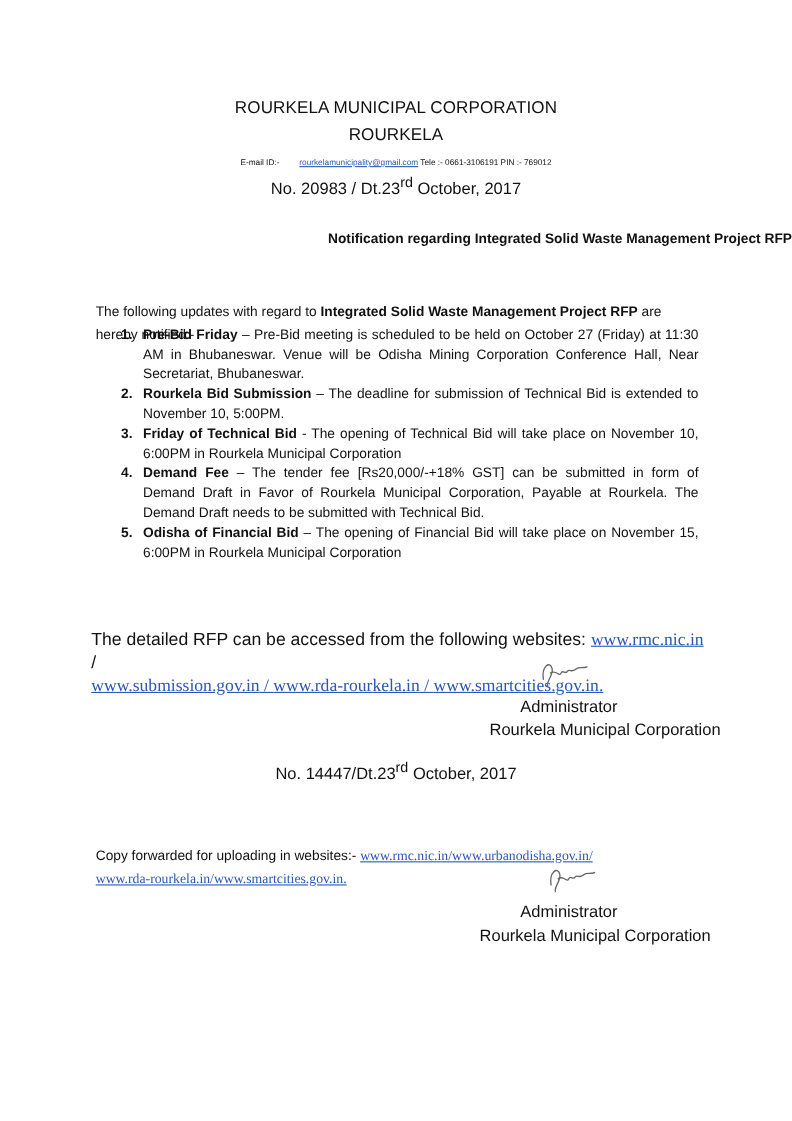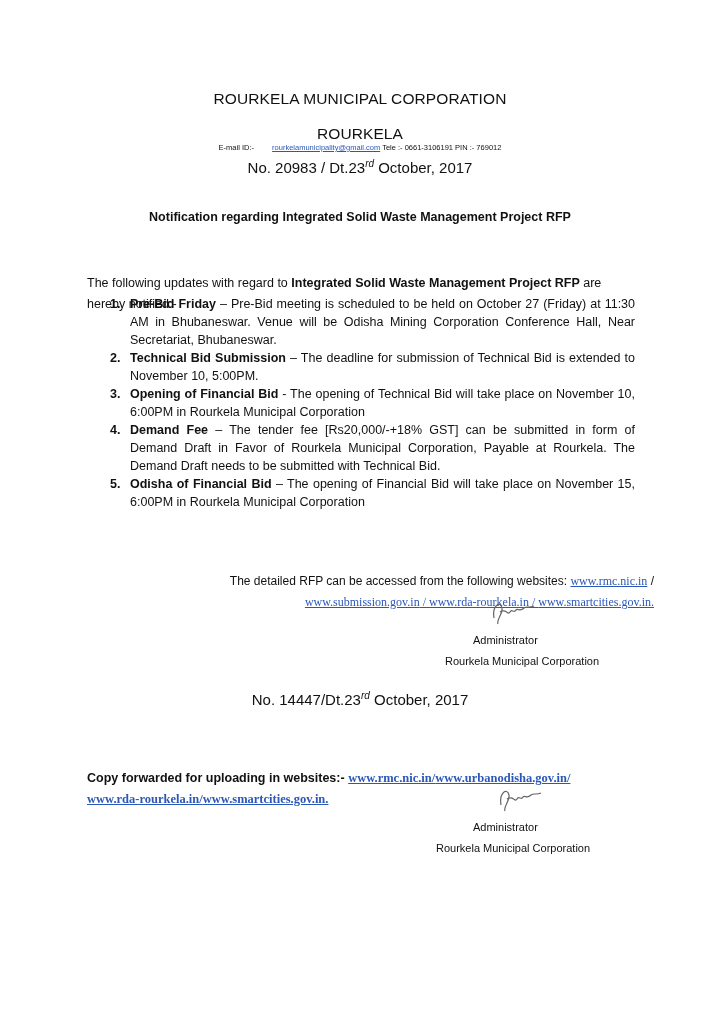--- a/index.html
+++ b/index.html
@@ -5,35 +5,35 @@
     html, body { margin: 0; padding: 0; background: #ffffff; }
     body { width: 720px; height: 1019px; position: relative; overflow: hidden;
            font-family: "Liberation Sans", "DejaVu Sans", sans-serif; color: #111; }
     .abs { position: absolute; }
     .center { left: 0; width: 720px; text-align: center; }
     .h1 { font-size: 15.5px; letter-spacing: 0.1px; }
     .small { font-size: 7.5px; }
     .link { color: #2a57b8; text-decoration: underline; margin-left: 16px; }
     .serif-link { font-family: "Liberation Serif", "DejaVu Serif", serif; color: #2a57b8; text-decoration: underline; }
     .refno { font-size: 15px; }
-    sup { font-size: 10px; font-style: italic; }
-    .title { font-size: 12.5px; font-weight: bold; }
+    sup { font-size: 13px; }
+    .title { font-size: 12.5px; font-weight: bold; text-align: right; }
     .para { font-size: 12.5px; line-height: 21px; margin-top: 32px; }
     .list { left: 110px; width: 525px; font-size: 12.5px; line-height: 18px; }
     .item { position: relative; padding-left: 20px; text-align: justify; }
     .item .num { position: absolute; left: 0; top: 0; font-weight: bold; }
     b { font-weight: bold; }
-    .sig { font-size: 11px; text-align: center; }
+    .sig { font-size: 15px; text-align: center; }
     .sigimg { width: 50px; height: 32px; }
   </style>
 </head>
 <body>
 
 <div class="abs center h1" style="top:90px;">ROURKELA MUNICIPAL CORPORATION</div>
-<div class="abs center h1" style="top:125px;">ROURKELA</div>
+<div class="abs center h1" style="top:114px;">ROURKELA</div>
 <div class="abs center small" style="top:143px;">
   <span>E-mail ID:-</span>
   <span class="link">rourkelamunicipality@gmail.com</span>
   <span>Tele :- 0661-3106191 PIN :- 769012</span>
 </div>
 <div class="abs center refno" style="top:158px;">
   <span>No. 20983 / Dt.23</span><sup>rd</sup><span> October, 2017</span>
 </div>
 
 <div class="abs center title" style="top:210px;">Notification regarding Integrated Solid Waste Management Project RFP</div>
@@ -42,53 +42,53 @@
   <span>The following updates with regard to </span><b>Integrated Solid Waste Management Project RFP</b><span> are hereby notified:-</span>
 </div>
 
 <div class="abs list" style="top:295px;">
   <div class="item">
     <span class="num">1.</span>
     <b>Pre-Bid Friday</b><span> – Pre-Bid meeting is scheduled to be held on October 27 (Friday) at 11:30 AM in Bhubaneswar. Venue will be Odisha Mining Corporation Conference Hall, Near Secretariat, Bhubaneswar.</span>
   </div>
   <div class="item">
     <span class="num">2.</span>
-    <b>Technical Bid Submission</b><span> – The deadline for submission of Technical Bid is extended to November 10, 5:00PM.</span>
+    <b>Rourkela Bid Submission</b><span> – The deadline for submission of Technical Bid is extended to November 10, 5:00PM.</span>
   </div>
   <div class="item">
     <span class="num">3.</span>
-    <b>Opening of Financial Bid</b><span> - The opening of Technical Bid will take place on November 10, 6:00PM in Rourkela Municipal Corporation</span>
+    <b>Friday of Technical Bid</b><span> - The opening of Technical Bid will take place on November 10, 6:00PM in Rourkela Municipal Corporation</span>
   </div>
   <div class="item">
     <span class="num">4.</span>
     <b>Demand Fee</b><span> – The tender fee [Rs20,000/-+18% GST] can be submitted in form of Demand Draft in Favor of Rourkela Municipal Corporation, Payable at Rourkela. The Demand Draft needs to be submitted with Technical Bid.</span>
   </div>
   <div class="item">
     <span class="num">5.</span>
     <b>Odisha of Financial Bid</b><span> – The opening of Financial Bid will take place on November 15, 6:00PM in Rourkela Municipal Corporation</span>
   </div>
 </div>
 
-<div class="abs para" style="left:94px; top:539px; width:560px; font-size:12px;text-align:right;">
+<div class="abs para" style="left:83px; top:539px; width:560px; font-size:16px;">
   <span>The detailed RFP can be accessed from the following websites: </span><span class="serif-link">www.rmc.nic.in</span><span> / </span><br>
   <span class="serif-link">www.submission.gov.in</span><span class="serif-link"> / </span><span class="serif-link">www.rda-rourkela.in</span><span class="serif-link"> / </span><span class="serif-link">www.smartcities.gov.in.</span>
 </div>
 
 <div class="abs" style="left:486px; top:596px;">
   <svg class="sigimg" viewBox="0 0 50 32">
     <path d="M8 22 C6 10, 14 4, 16 12 C17 18, 10 24, 12 28 M14 16 C20 12, 22 20, 24 16 C26 12, 28 18, 30 14 C32 12, 34 16, 38 12 C40 10, 44 12, 48 10" fill="none" stroke="#666" stroke-width="1.2"></path>
   </svg>
 </div>
 <div class="abs sig" style="left:473px; top:634px;">Administrator</div>
 <div class="abs sig" style="left:445px; top:655px;">Rourkela Municipal Corporation</div>
 
 <div class="abs center refno" style="top:690px;">
   <span>No. 14447/Dt.23</span><sup>rd</sup><span> October, 2017</span>
 </div>
-<div class="abs para" style="left:87px; top:736px; width:560px; font-size:12.5px;font-weight:bold;">
+<div class="abs para" style="left:87px; top:736px; width:560px; font-size:12.5px;">
   <span>Copy forwarded for uploading in websites:- </span><span class="serif-link">www.rmc.nic.in/</span><span class="serif-link">www.urbanodisha.gov.in/</span><br>
   <span class="serif-link">www.rda-rourkela.in/</span><span class="serif-link">www.smartcities.gov.in.</span>
 </div>
 
 <div class="abs" style="left:493px; top:783px;">
   <svg class="sigimg" viewBox="0 0 50 32">
     <path d="M8 22 C6 10, 14 4, 16 12 C17 18, 10 24, 12 28 M14 16 C20 12, 22 20, 24 16 C26 12, 28 18, 30 14 C32 12, 34 16, 38 12 C40 10, 44 12, 48 10" fill="none" stroke="#666" stroke-width="1.2"></path>
   </svg>
 </div>
 <div class="abs sig" style="left:473px; top:821px;">Administrator</div>

